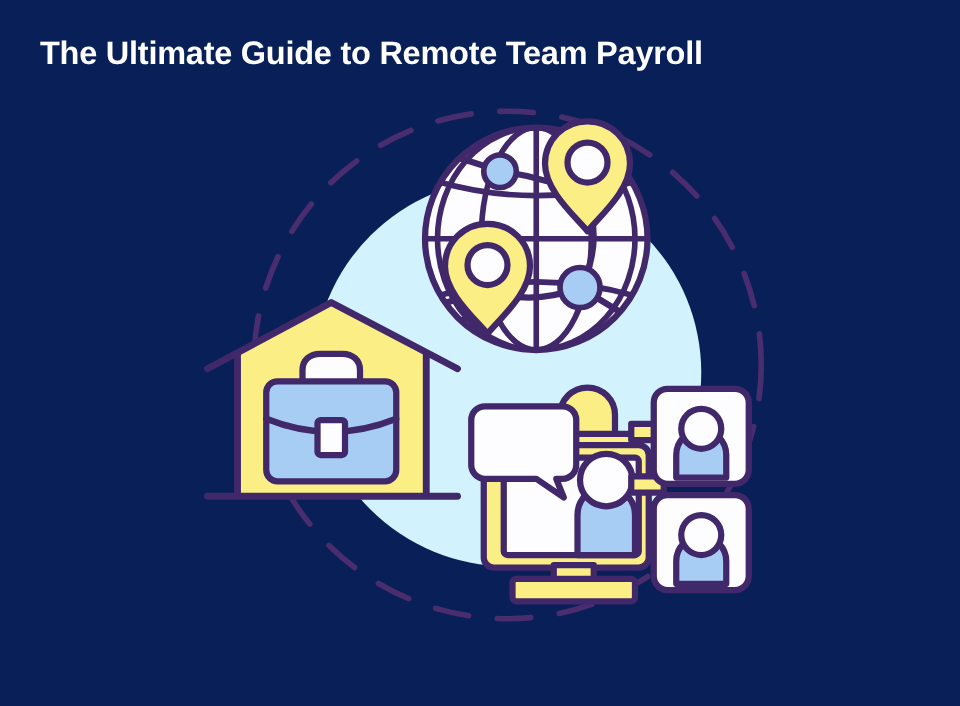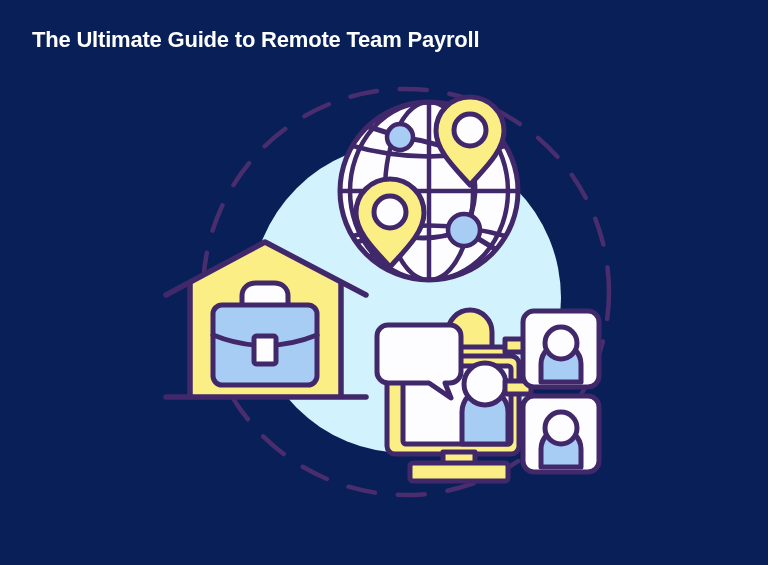--- a/index.html
+++ b/index.html
@@ -20,21 +20,21 @@
     background: #082057;
     overflow: hidden;
   }
   #banner-title {
     position: absolute;
     left: 32px;
     top: 27px;
     width: 720px;
     margin: 0;
     font-family: "Liberation Sans", sans-serif;
-    font-size: 22px;
+    font-size: 26px;
     font-weight: bold;
     letter-spacing: -0.2px;
     color: #ffffff;
     white-space: nowrap;
   }
   #illustration {
     position: absolute;
     left: 0;
     top: 0;
     width: 768px;

